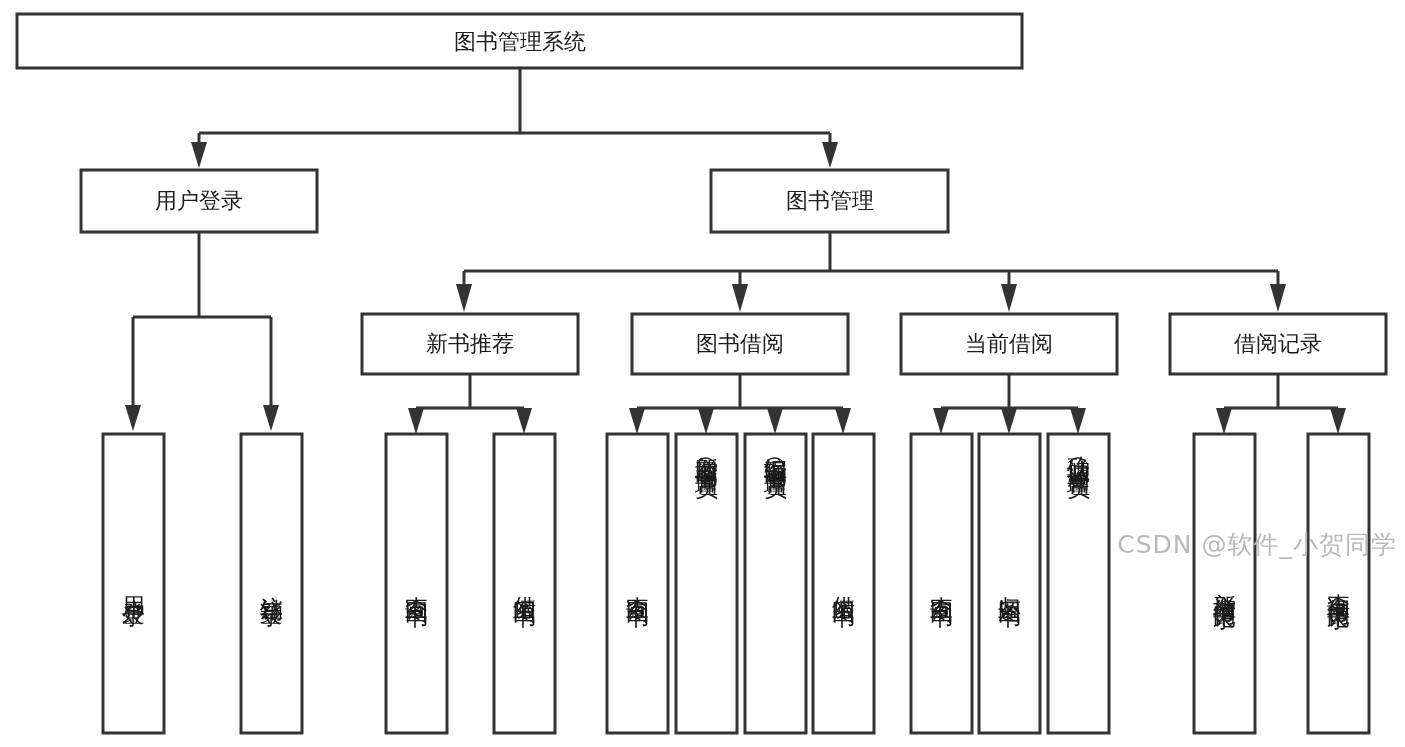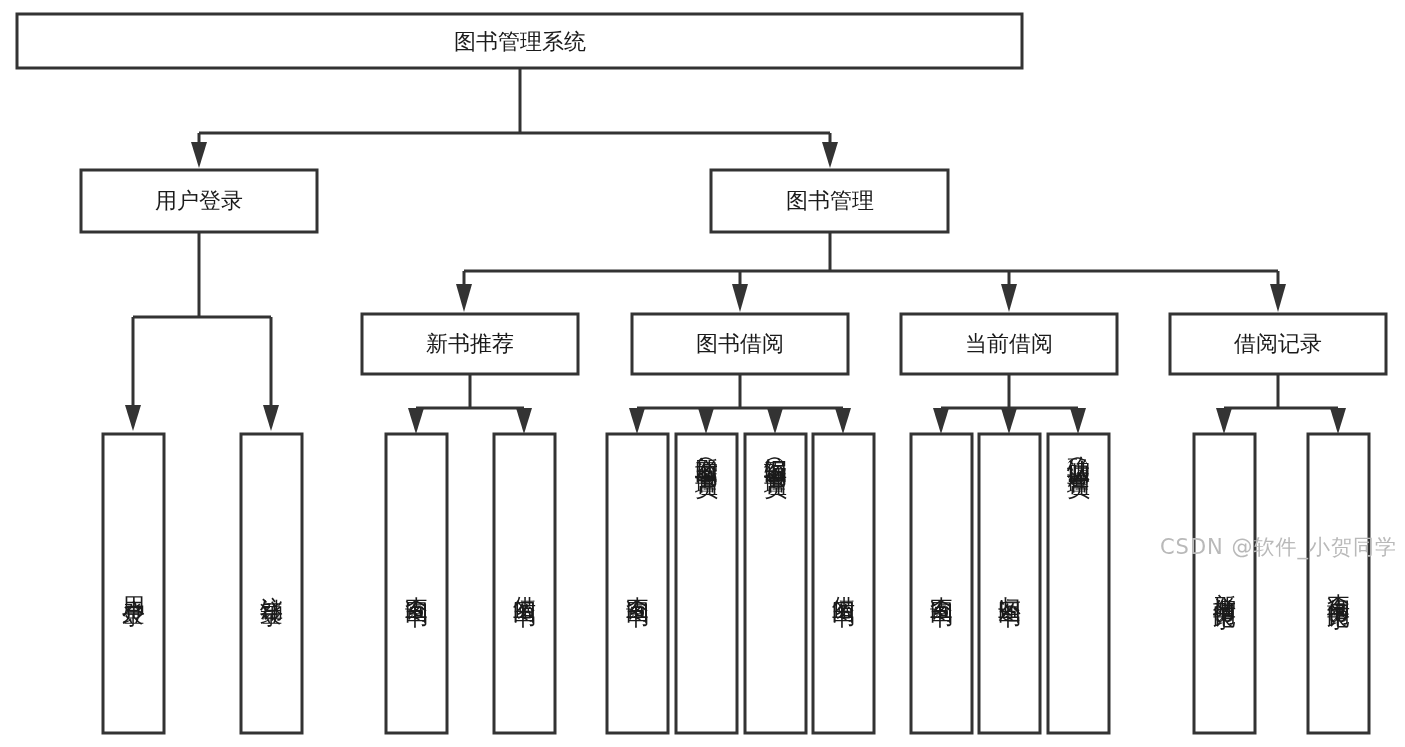--- a/index.html
+++ b/index.html
@@ -69,21 +69,21 @@
     font-size: 23px;
     line-height: 1;
     letter-spacing: 3px;
     color: #1a1a1a;
   }
   .watermark {
     position: absolute;
     right: 8px;
     bottom: 6px;
     font-family: "DejaVu Sans", "Liberation Sans", sans-serif;
-    font-size: 21px;
+    font-size: 25px;
     color: #b9b9b9;
     letter-spacing: 1px;
     white-space: nowrap;
     pointer-events: none;
   }
 </style>
 </head>
 <body>
 
 <div id="diagram-root">

